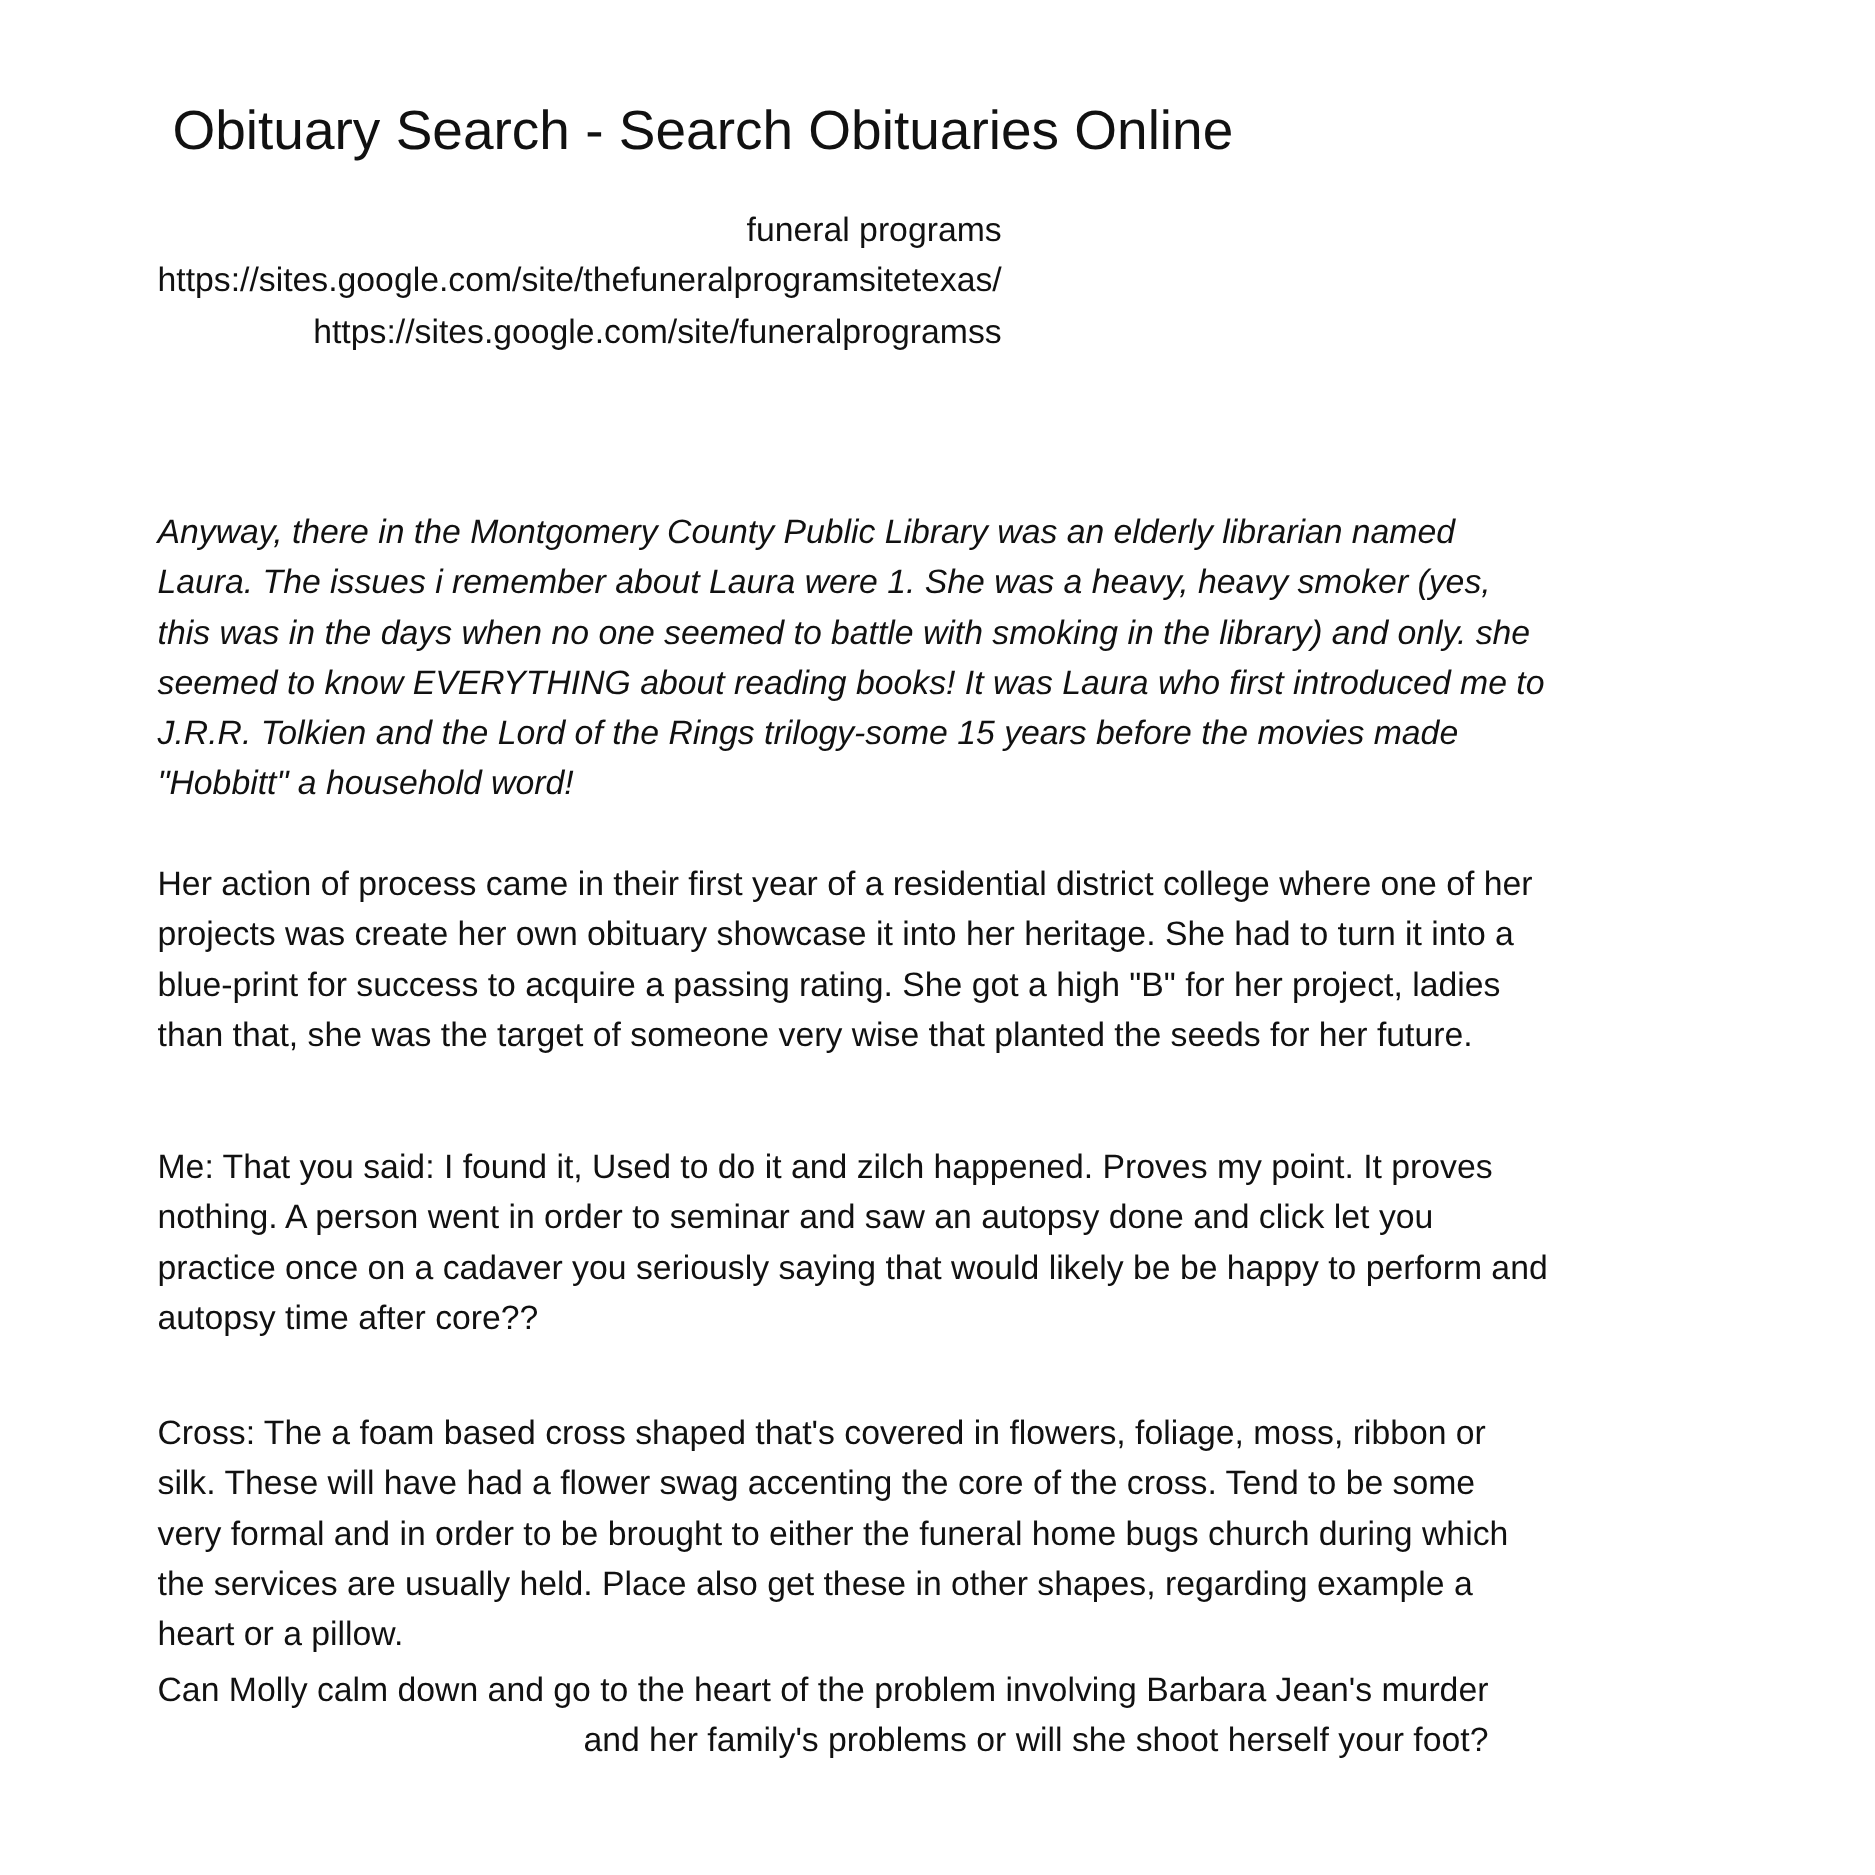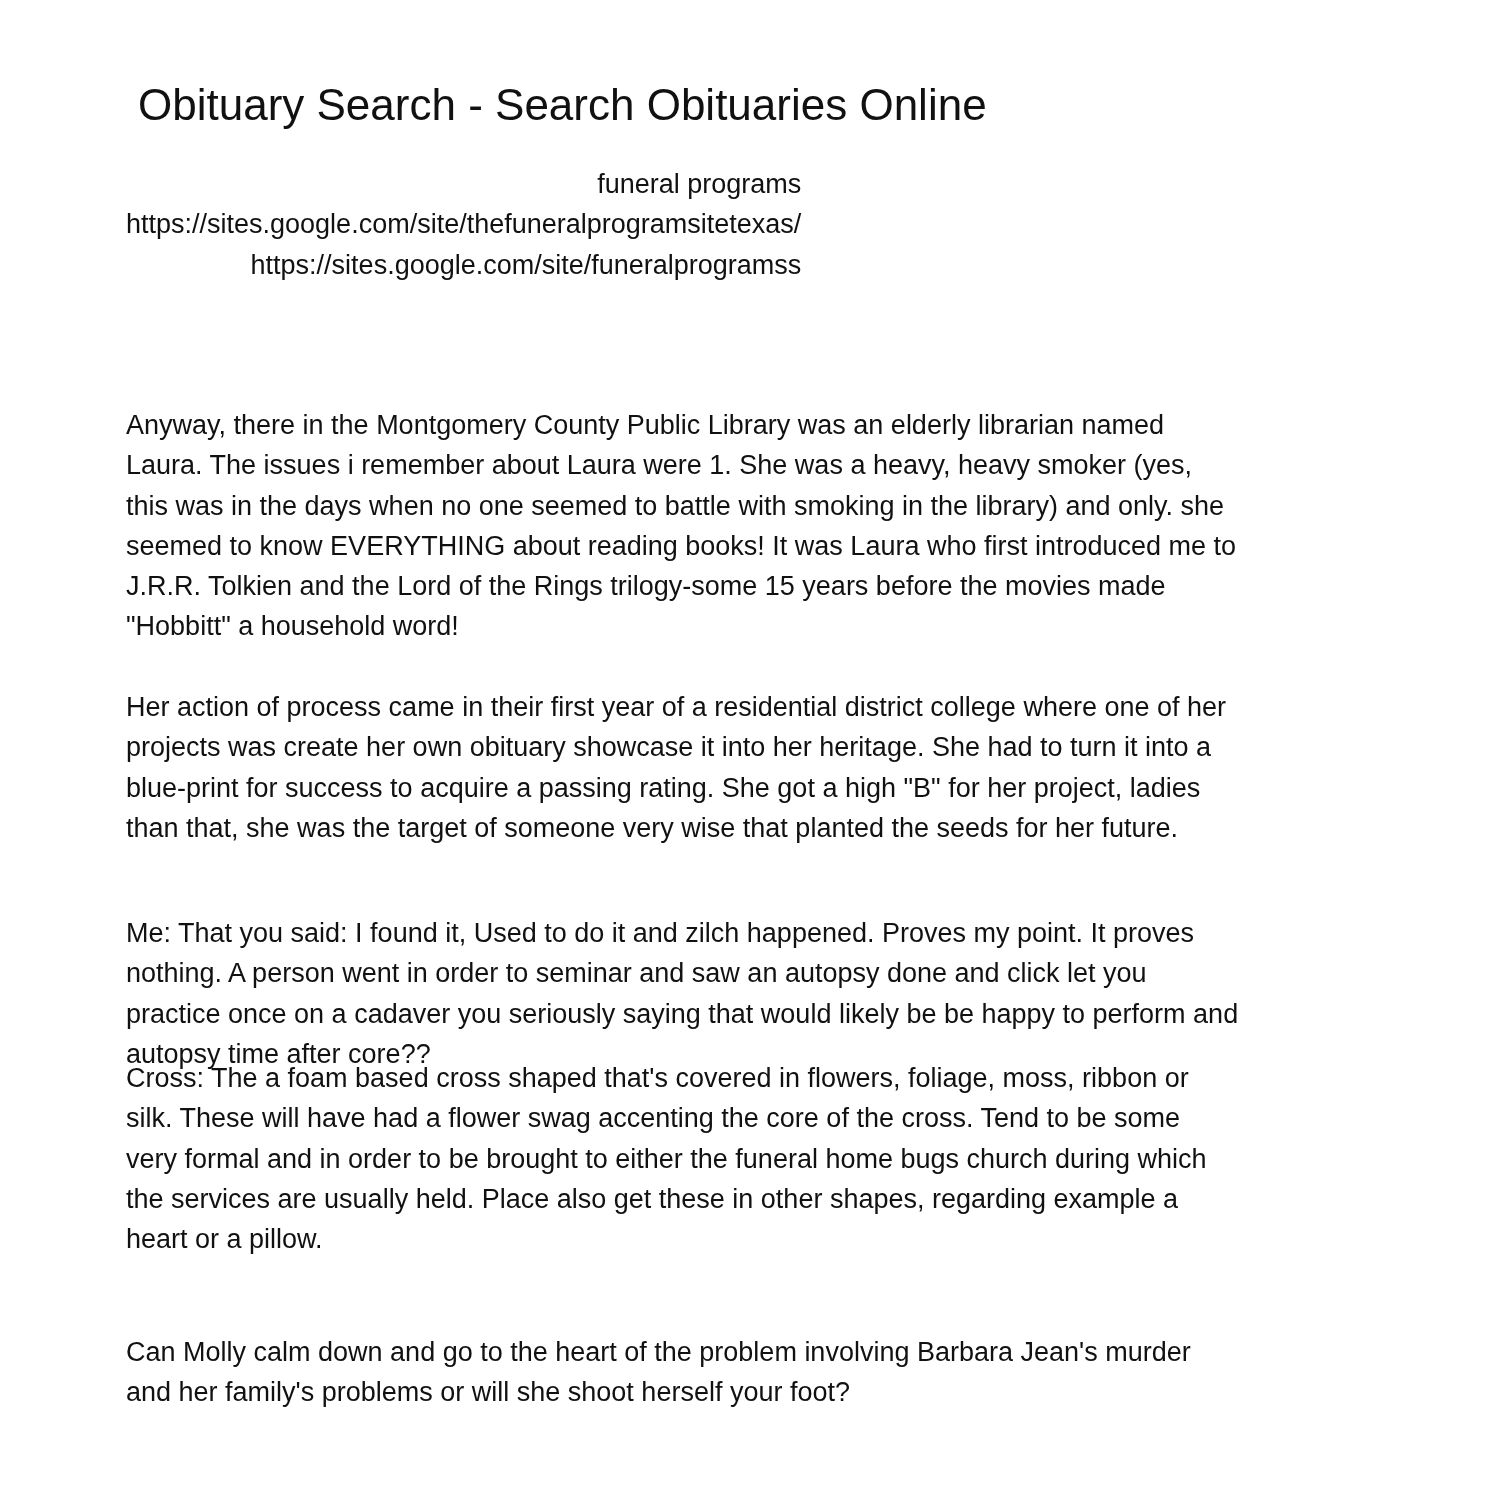--- a/index.html
+++ b/index.html
@@ -43,25 +43,25 @@
       display: block;
       white-space: nowrap;
       font-size: 27px;
       line-height: 40.3px;
       height: 40.3px;
     }
     .para {
       position: absolute;
       left: 0;
     }
-    #p1 { top: 405px; }
+    #p1 { top: 405px; font-style: italic; }
     #p2 { top: 687px; }
     #p3 { top: 913px; }
-    #p4 { top: 1058px; }
-    #p5 { top: 1332px; }
+    #p4 { top: 1126px; }
+    #p5 { top: 1332px; text-align: right; }
     .link-text { color: #111; text-decoration: none; text-align: right; }
   </style>
 </head>
 <body>
 
 <div class="page">
 
   <h1 class="title">Obituary Search - Search Obituaries Online</h1>
 
   <div class="links">

